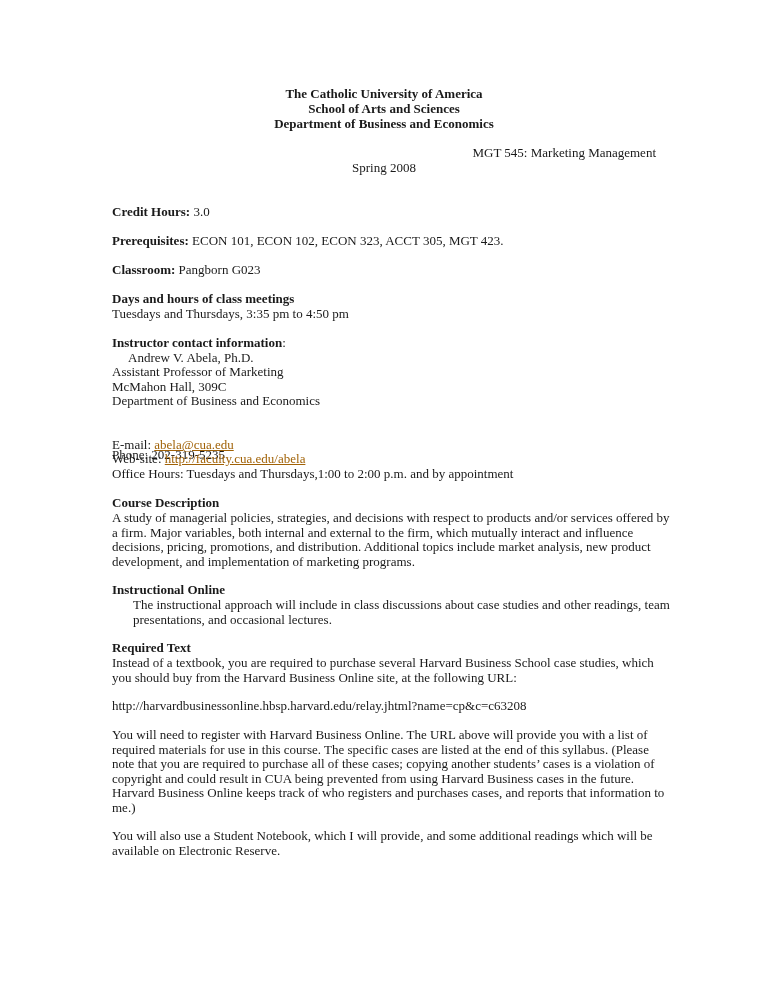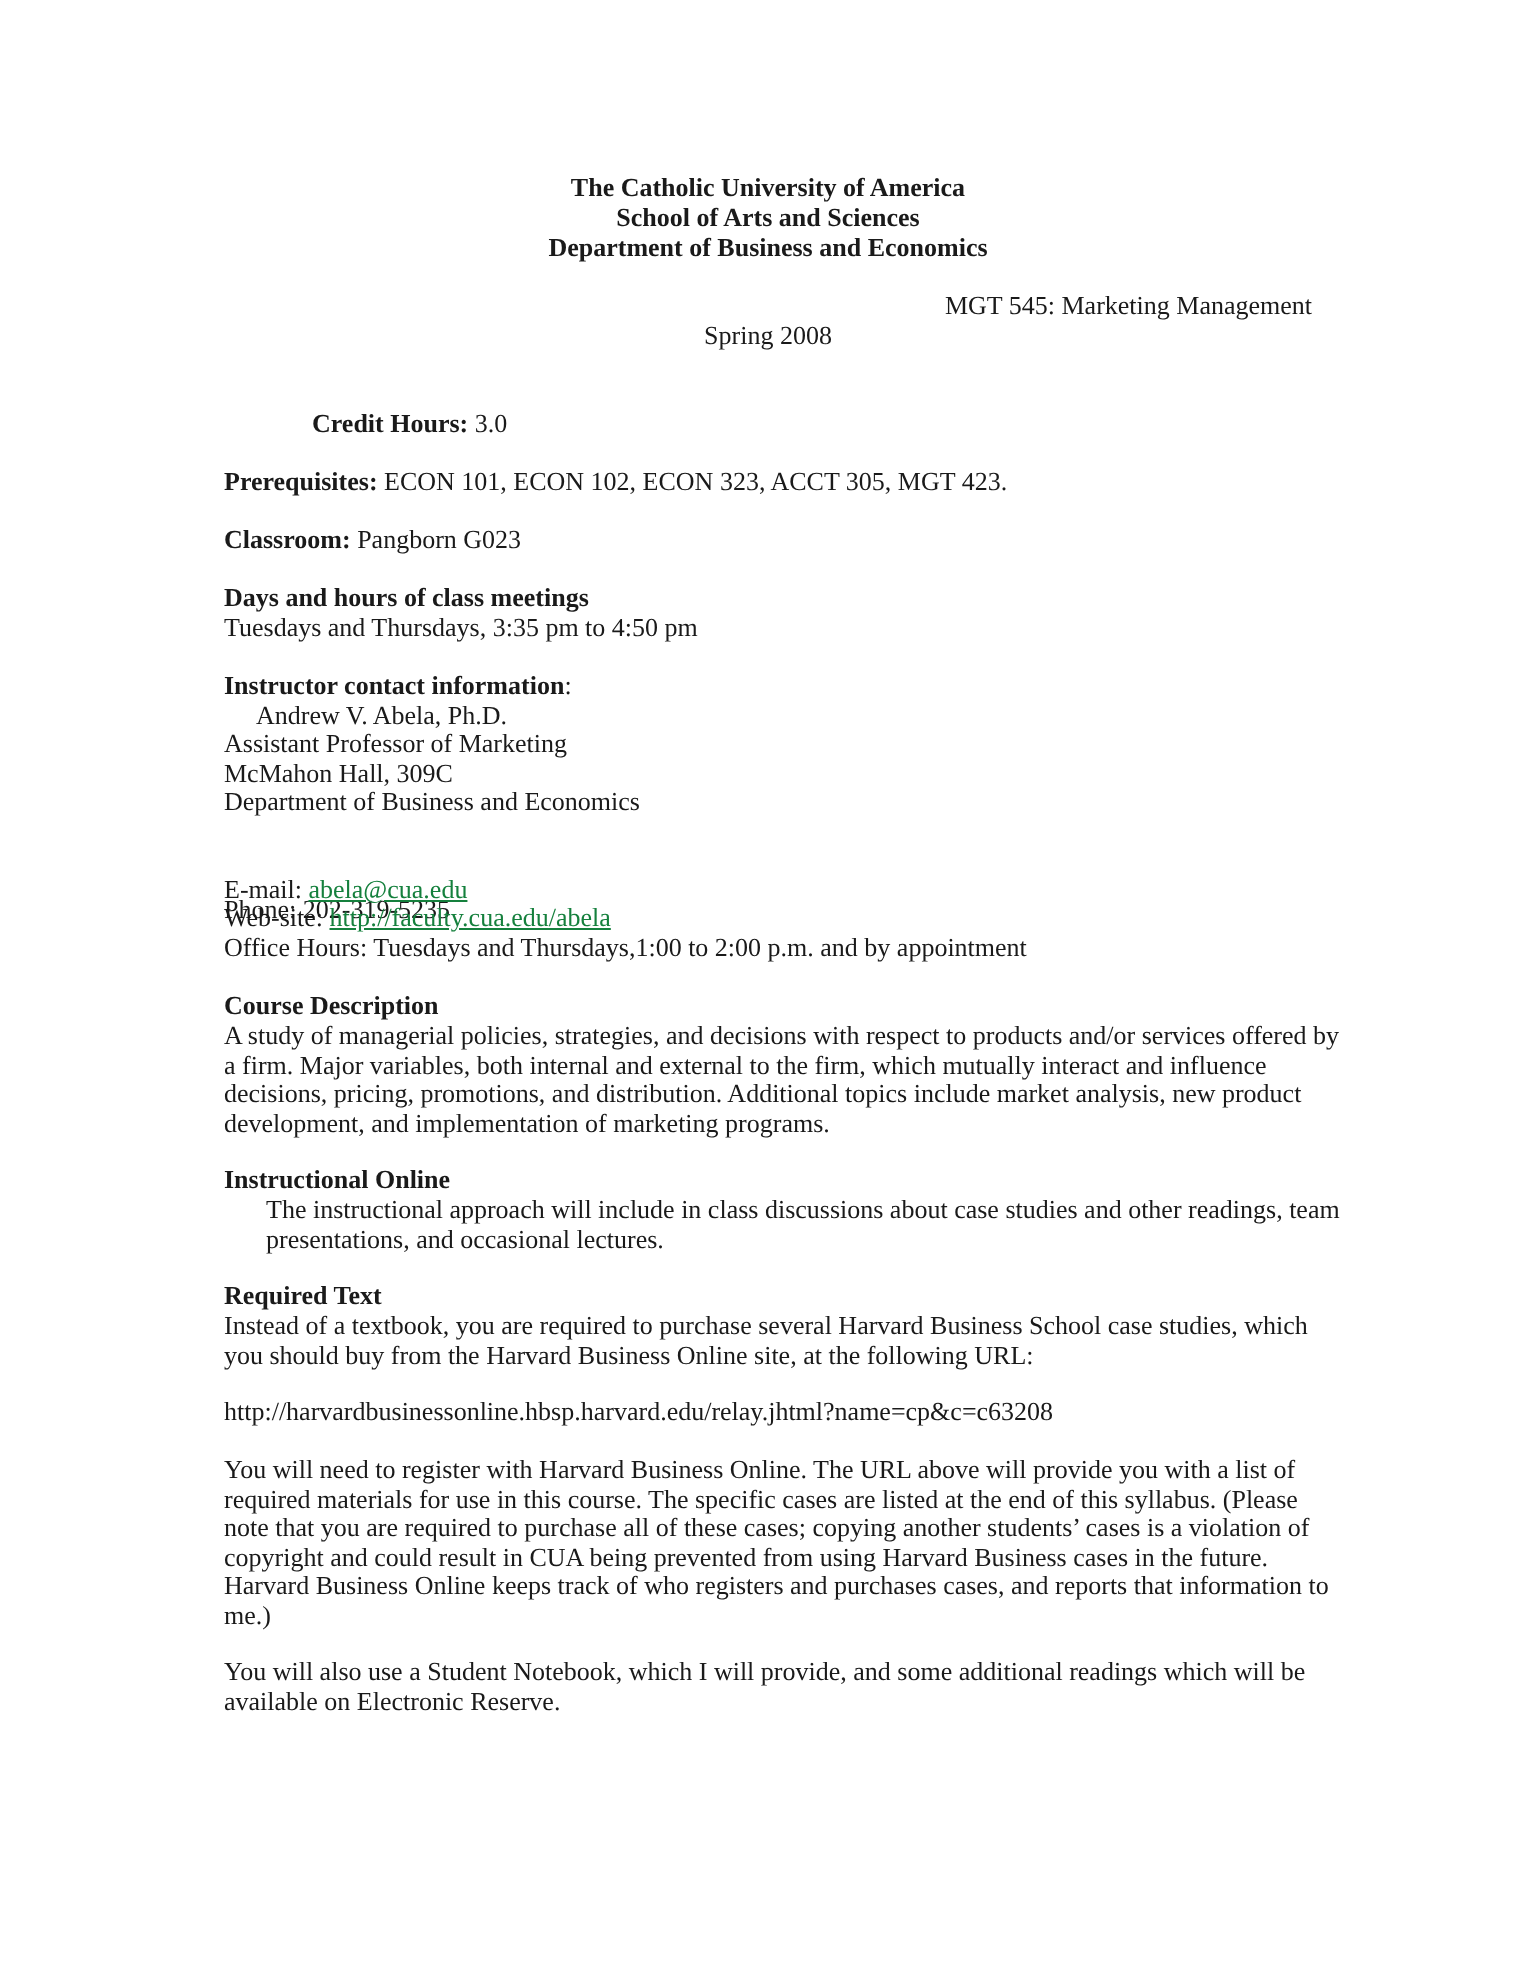--- a/index.html
+++ b/index.html
@@ -25,36 +25,36 @@
     }
     .center {
       text-align: center;
       width: 544px;
     }
     .bold { font-weight: bold; }
     .abs { position: absolute; left: 0; }
     .line { white-space: nowrap; }
     .para { width: 560px; white-space: normal; }
     a.link {
-      color: #15803d;
+      color: #a16207;
       text-decoration: underline;
     }
   </style>
 </head>
 <body>
 
 <div class="page">
 
   <div class="abs center bold" style="top:87px;">The Catholic University of America</div>
   <div class="abs center bold" style="top:102px;">School of Arts and Sciences</div>
   <div class="abs center bold" style="top:117px;">Department of Business and Economics</div>
   <div class="abs center" style="top:146px;text-align:right;">MGT 545: Marketing Management</div>
   <div class="abs center" style="top:161px;">Spring 2008</div>
 
-  <div class="abs line" style="top:205px;margin-left:44px;">
+  <div class="abs line" style="top:205px;">
     <span class="bold">Credit Hours:</span><span> 3.0</span>
   </div>
 
   <div class="abs line" style="top:234px;">
     <span class="bold">Prerequisites:</span><span> ECON 101, ECON 102, ECON 323, ACCT 305, MGT 423.</span>
   </div>
 
   <div class="abs line" style="top:263px;text-align:right;">
     <span class="bold">Classroom:</span><span> Pangborn G023</span>
   </div>

